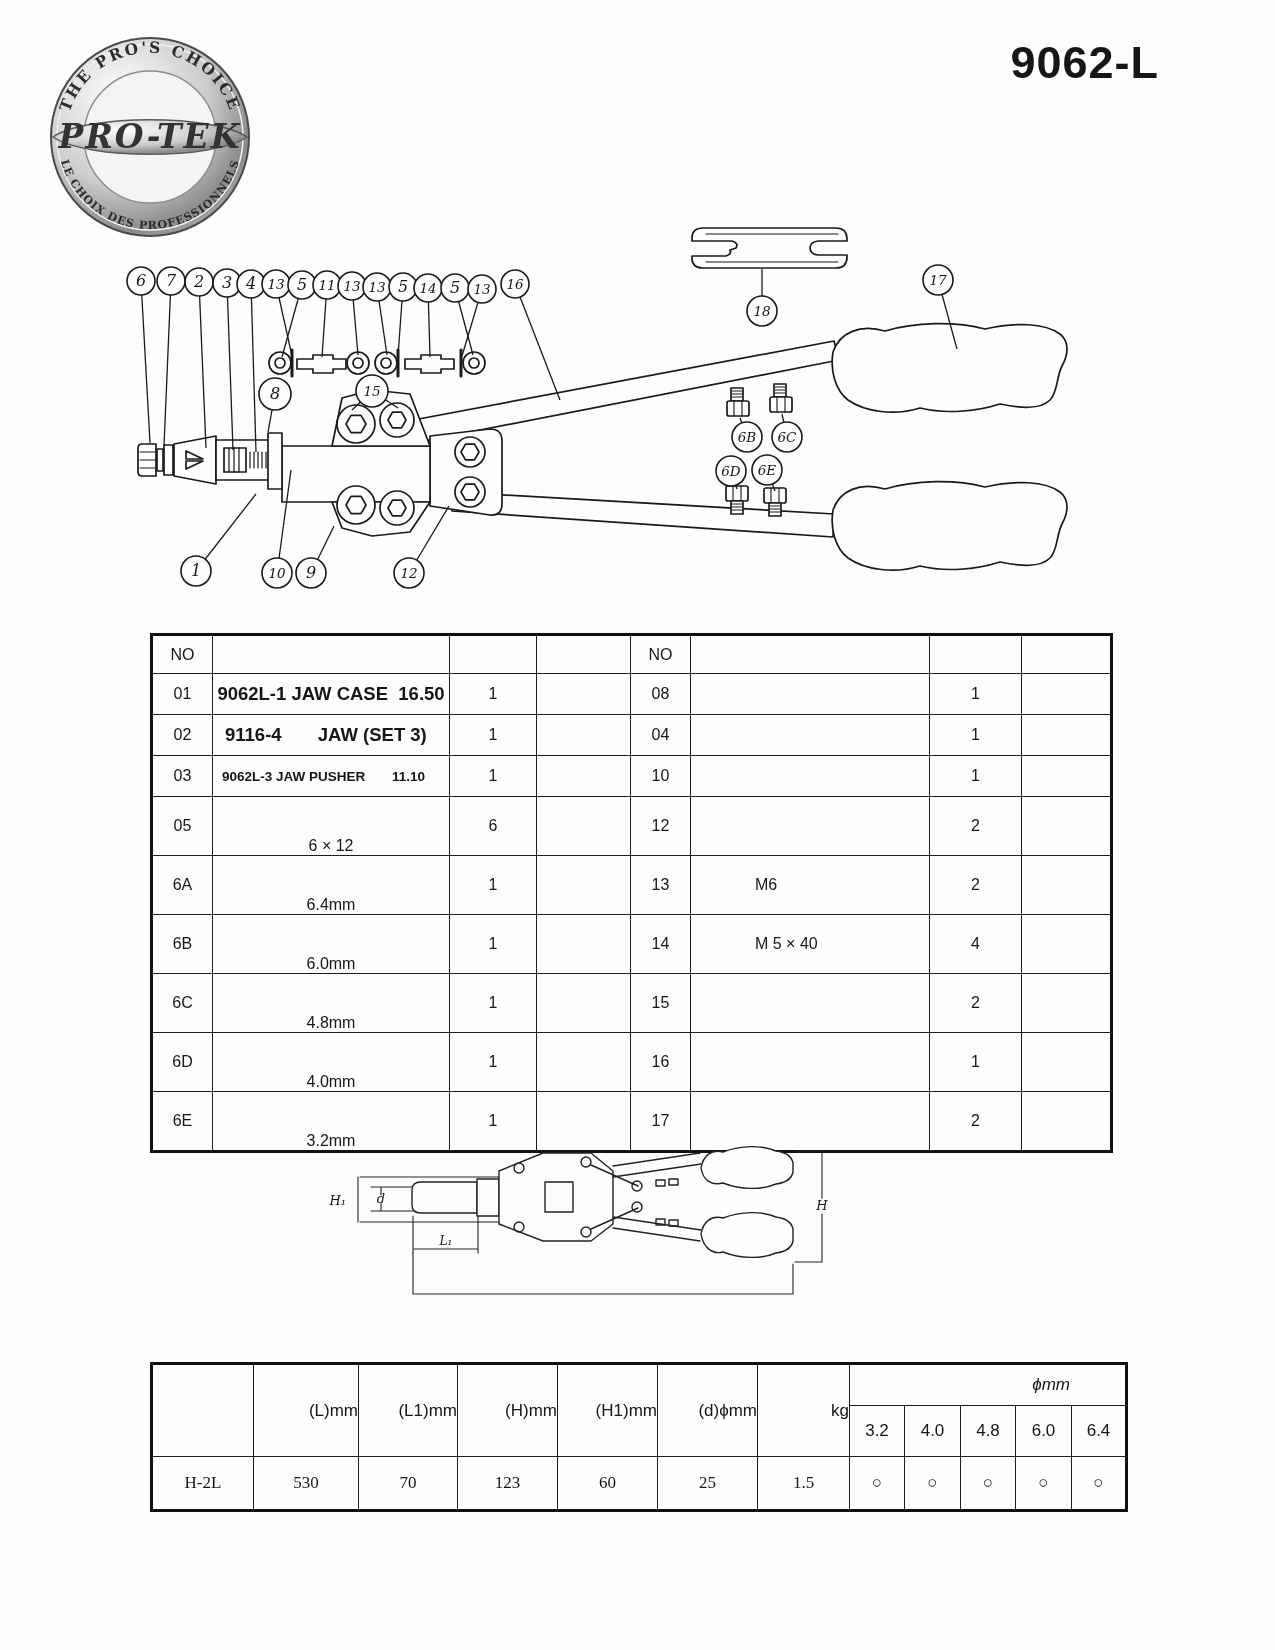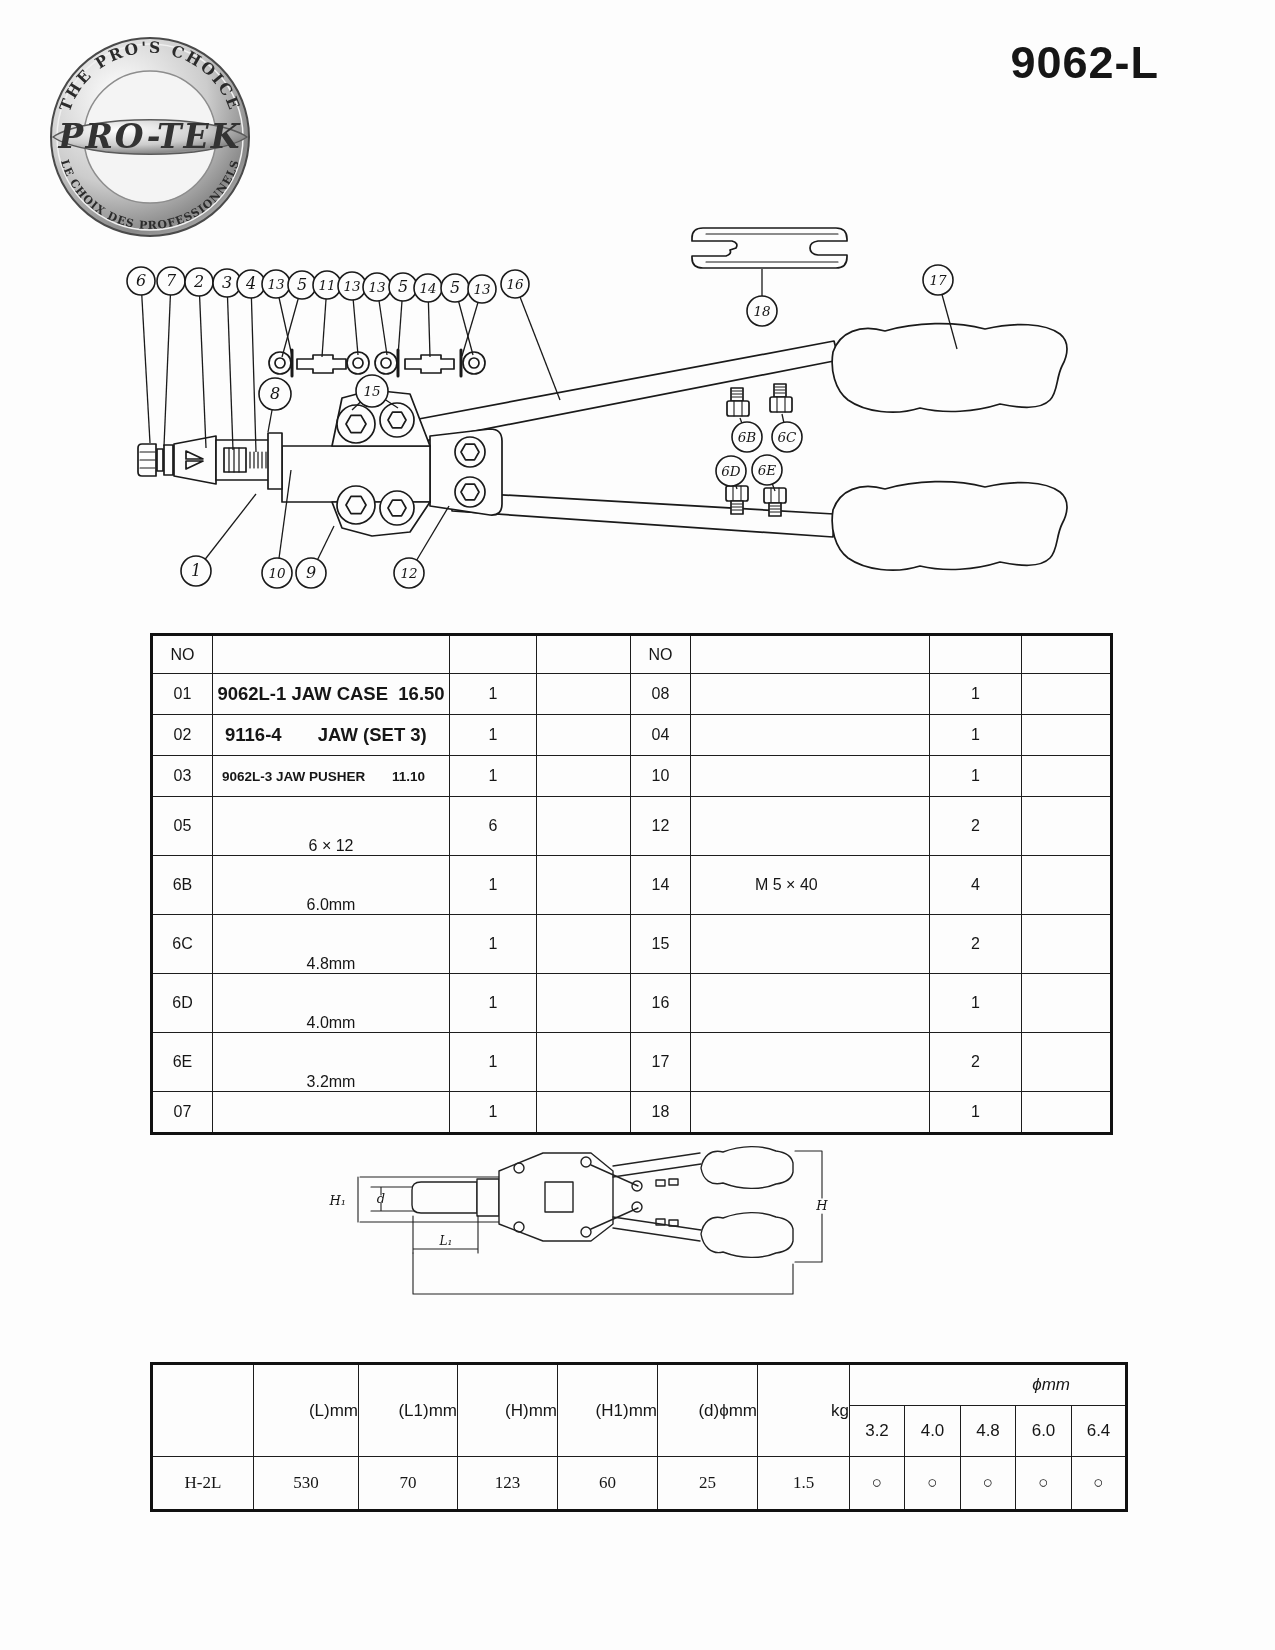--- a/index.html
+++ b/index.html
@@ -376,20 +376,34 @@
           <td class="qty">6</td>
           <td></td>
           <td>12</td>
           <td>
             <div class="wrap d-c"></div>
           </td>
           <td class="qty">2</td>
           <td></td>
         </tr>
         <tr>
+          <td>6A</td>
+          <td>
+            <div class="wrap d-c">6.4mm</div>
+          </td>
+          <td class="qty">1</td>
+          <td></td>
+          <td>13</td>
+          <td>
+            <div class="wrap d-ind">M6</div>
+          </td>
+          <td class="qty">2</td>
+          <td></td>
+        </tr>
+        <tr>
           <td>6B</td>
           <td>
             <div class="wrap d-c">6.0mm</div>
           </td>
           <td class="qty">1</td>
           <td></td>
           <td>14</td>
           <td>
             <div class="wrap d-ind">M 5 × 40</div>
           </td>
@@ -429,34 +443,20 @@
           <td>
             <div class="wrap d-c">3.2mm</div>
           </td>
           <td class="qty">1</td>
           <td></td>
           <td>17</td>
           <td>
             <div class="wrap d-c"></div>
           </td>
           <td class="qty">2</td>
-          <td></td>
-        </tr>
-        <tr>
-          <td>07</td>
-          <td>
-            <div class="wrap d-c"></div>
-          </td>
-          <td class="qty">1</td>
-          <td></td>
-          <td>18</td>
-          <td>
-            <div class="wrap d-c"></div>
-          </td>
-          <td class="qty">1</td>
           <td></td>
         </tr>
       </tbody>
   </table>
 
   <svg id="dim-diagram" width="1275" height="225" viewBox="0 1080 1275 225">
     <g fill="none" stroke="#222" stroke-width="1.4" stroke-linecap="round" stroke-linejoin="round">
       <path d="M360,1177 H505 M360,1222 H505 M358,1177 V1222" stroke-width="1.1"></path>
       <path d="M371,1187 H416 M371,1211 H416 M381,1187 V1195 M381,1203 V1211" stroke-width="1.1"></path>
       <path d="M421,1182 Q412,1182 412,1190 L412,1205 Q412,1213 421,1213 L477,1213 L477,1182 Z" fill="#fdfdfd"></path>

